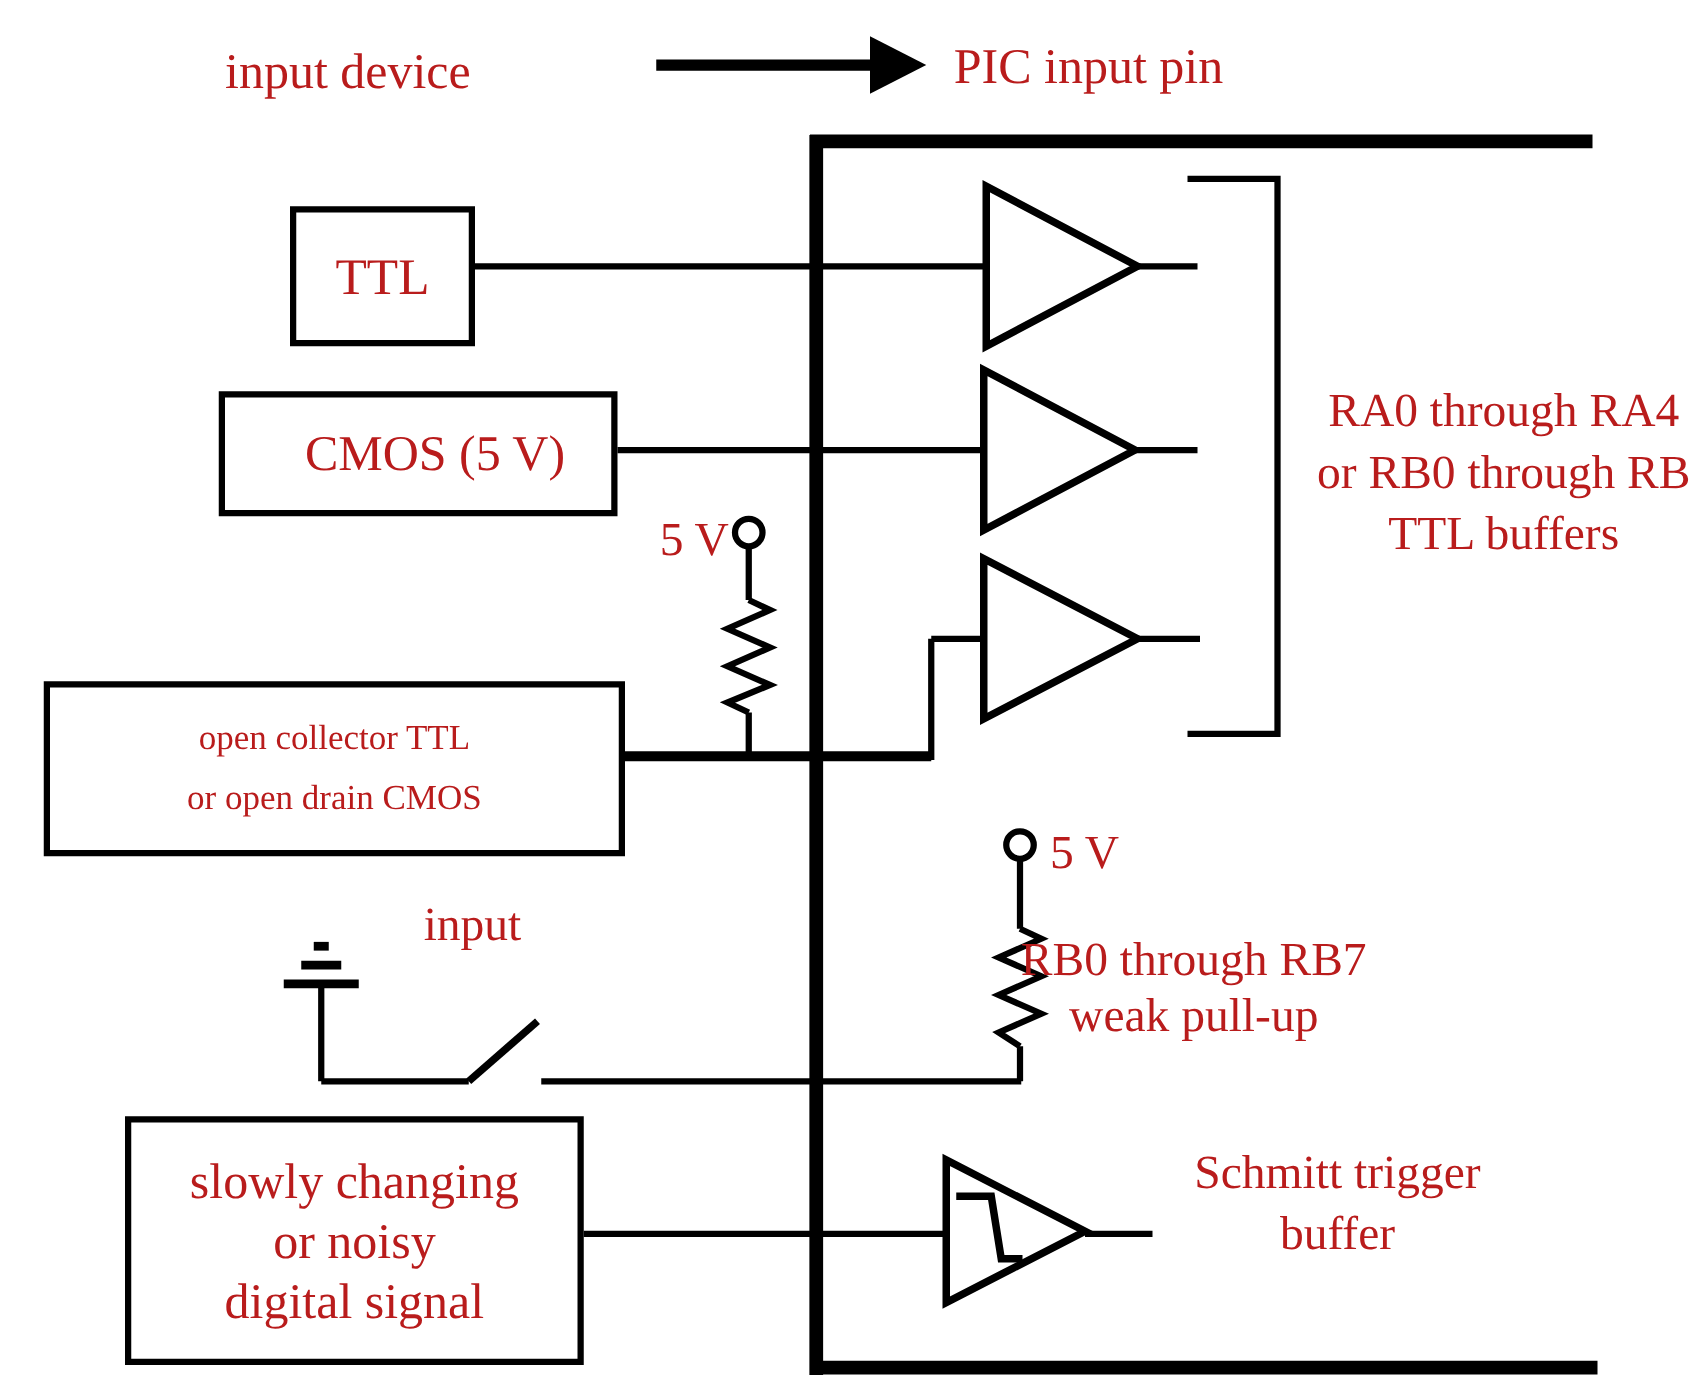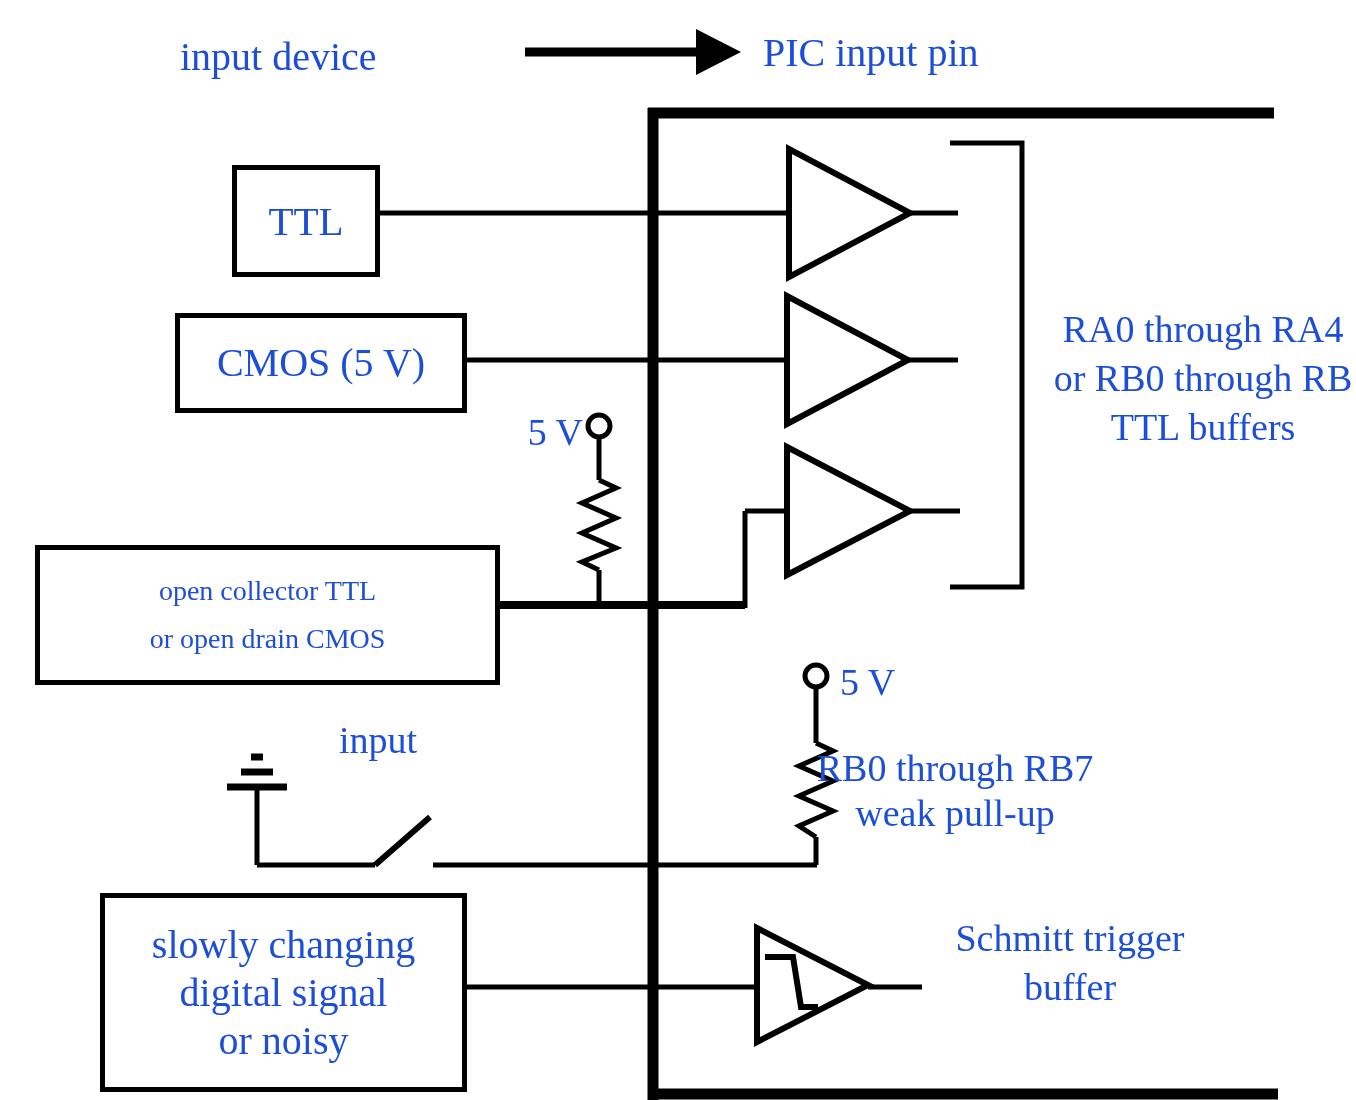--- a/index.html
+++ b/index.html
@@ -2,21 +2,21 @@
 <html><head>
 <meta charset="utf-8">
 <style>
   html,body{margin:0;padding:0;}
   body{
     width:1356px;height:1100px;position:relative;overflow:hidden;
     background:#ffffff;color:#000000;
     font-family:"Liberation Serif","DejaVu Serif",serif;
   }
   .abs{position:absolute;}
-  .lbl{white-space:nowrap;color:#1d4ed8;}
+  .lbl{white-space:nowrap;color:#b91c1c;}
   .center{text-align:center;}
   .right{text-align:right;}
   svg{position:absolute;left:0;top:0;}
   .srcbox{
     position:absolute;border:5px solid #000000;background:#fff;
     display:flex;flex-direction:column;align-items:center;justify-content:center;
     font-size:41px;line-height:48px;
   }
   .ann{font-size:38px;line-height:49px;}
   .hdr{font-size:40px;}
@@ -89,33 +89,33 @@
   </g>
 </svg>
 
 <div class="abs lbl hdr" style="left:180px;top:33px;">input device</div>
 <div class="abs lbl hdr" style="left:763px;top:29px;">PIC input pin</div>
 
 <div class="srcbox" style="left:232px;top:165px;width:138px;height:102px;">
   <div class="lbl">TTL</div>
 </div>
 
-<div class="srcbox" style="left:175px;top:313px;width:282px;height:90px;font-size:40px;">
+<div class="srcbox" style="left:175px;top:313px;width:282px;height:90px;font-size:40px;padding-left:27px;">
   <div class="lbl">CMOS (5 V)</div>
 </div>
 
 <div class="srcbox" style="left:35px;top:545px;width:455px;height:130px;font-size:28px;">
   <div class="lbl">open collector TTL</div>
   <div class="lbl">or open drain CMOS</div>
 </div>
 
 <div class="srcbox" style="left:100px;top:893px;width:357px;height:189px;font-size:40px;">
   <div class="lbl">slowly changing</div>
+  <div class="lbl">or noisy</div>
   <div class="lbl">digital signal</div>
-  <div class="lbl">or noisy</div>
 </div>
 
 <div class="abs lbl ann right" style="left:465px;top:408px;width:118px;">5 V</div>
 
 <div class="abs lbl ann" style="left:840px;top:658px;">5 V</div>
 
 <div class="abs lbl ann center" style="left:298px;top:716px;width:160px;">input</div>
 
 <div class="abs ann center" style="left:1028px;top:305px;width:350px;">
   <div class="lbl">RA0 through RA4</div>

